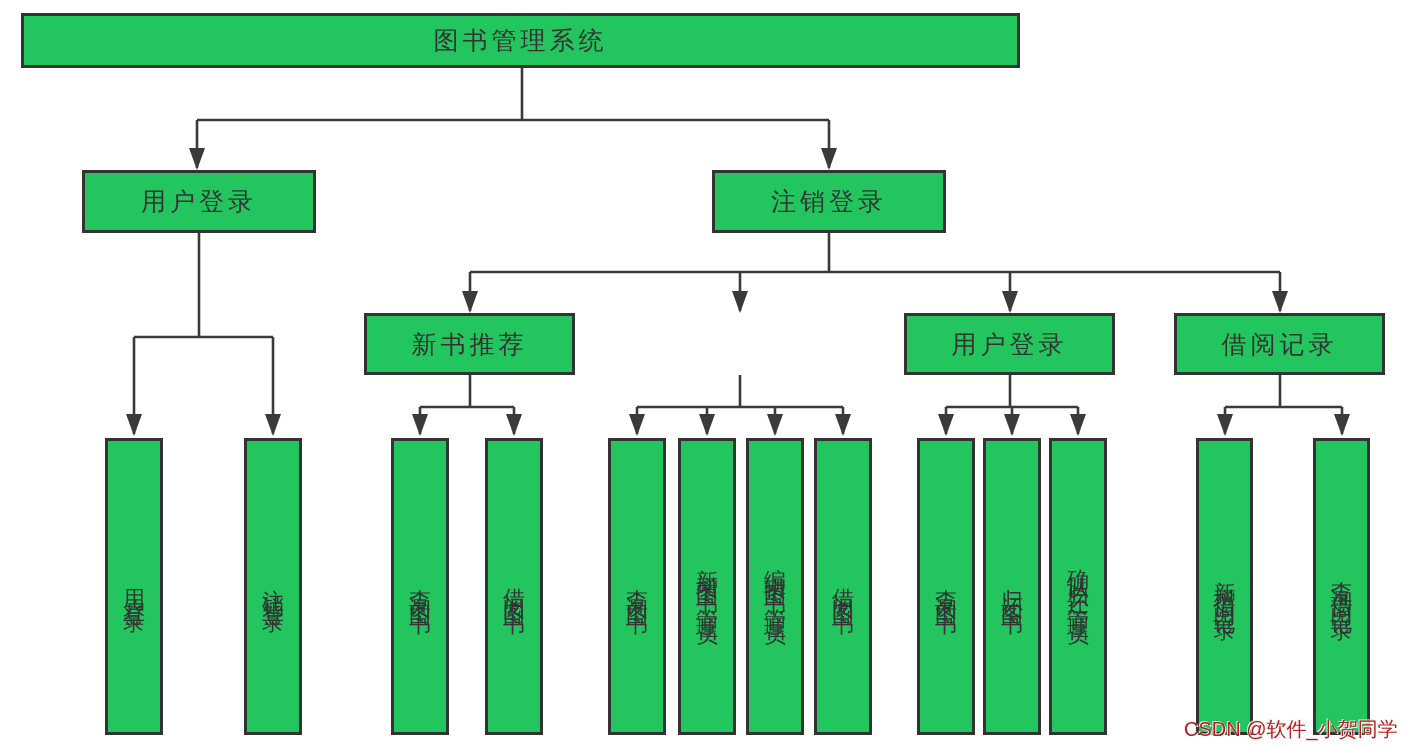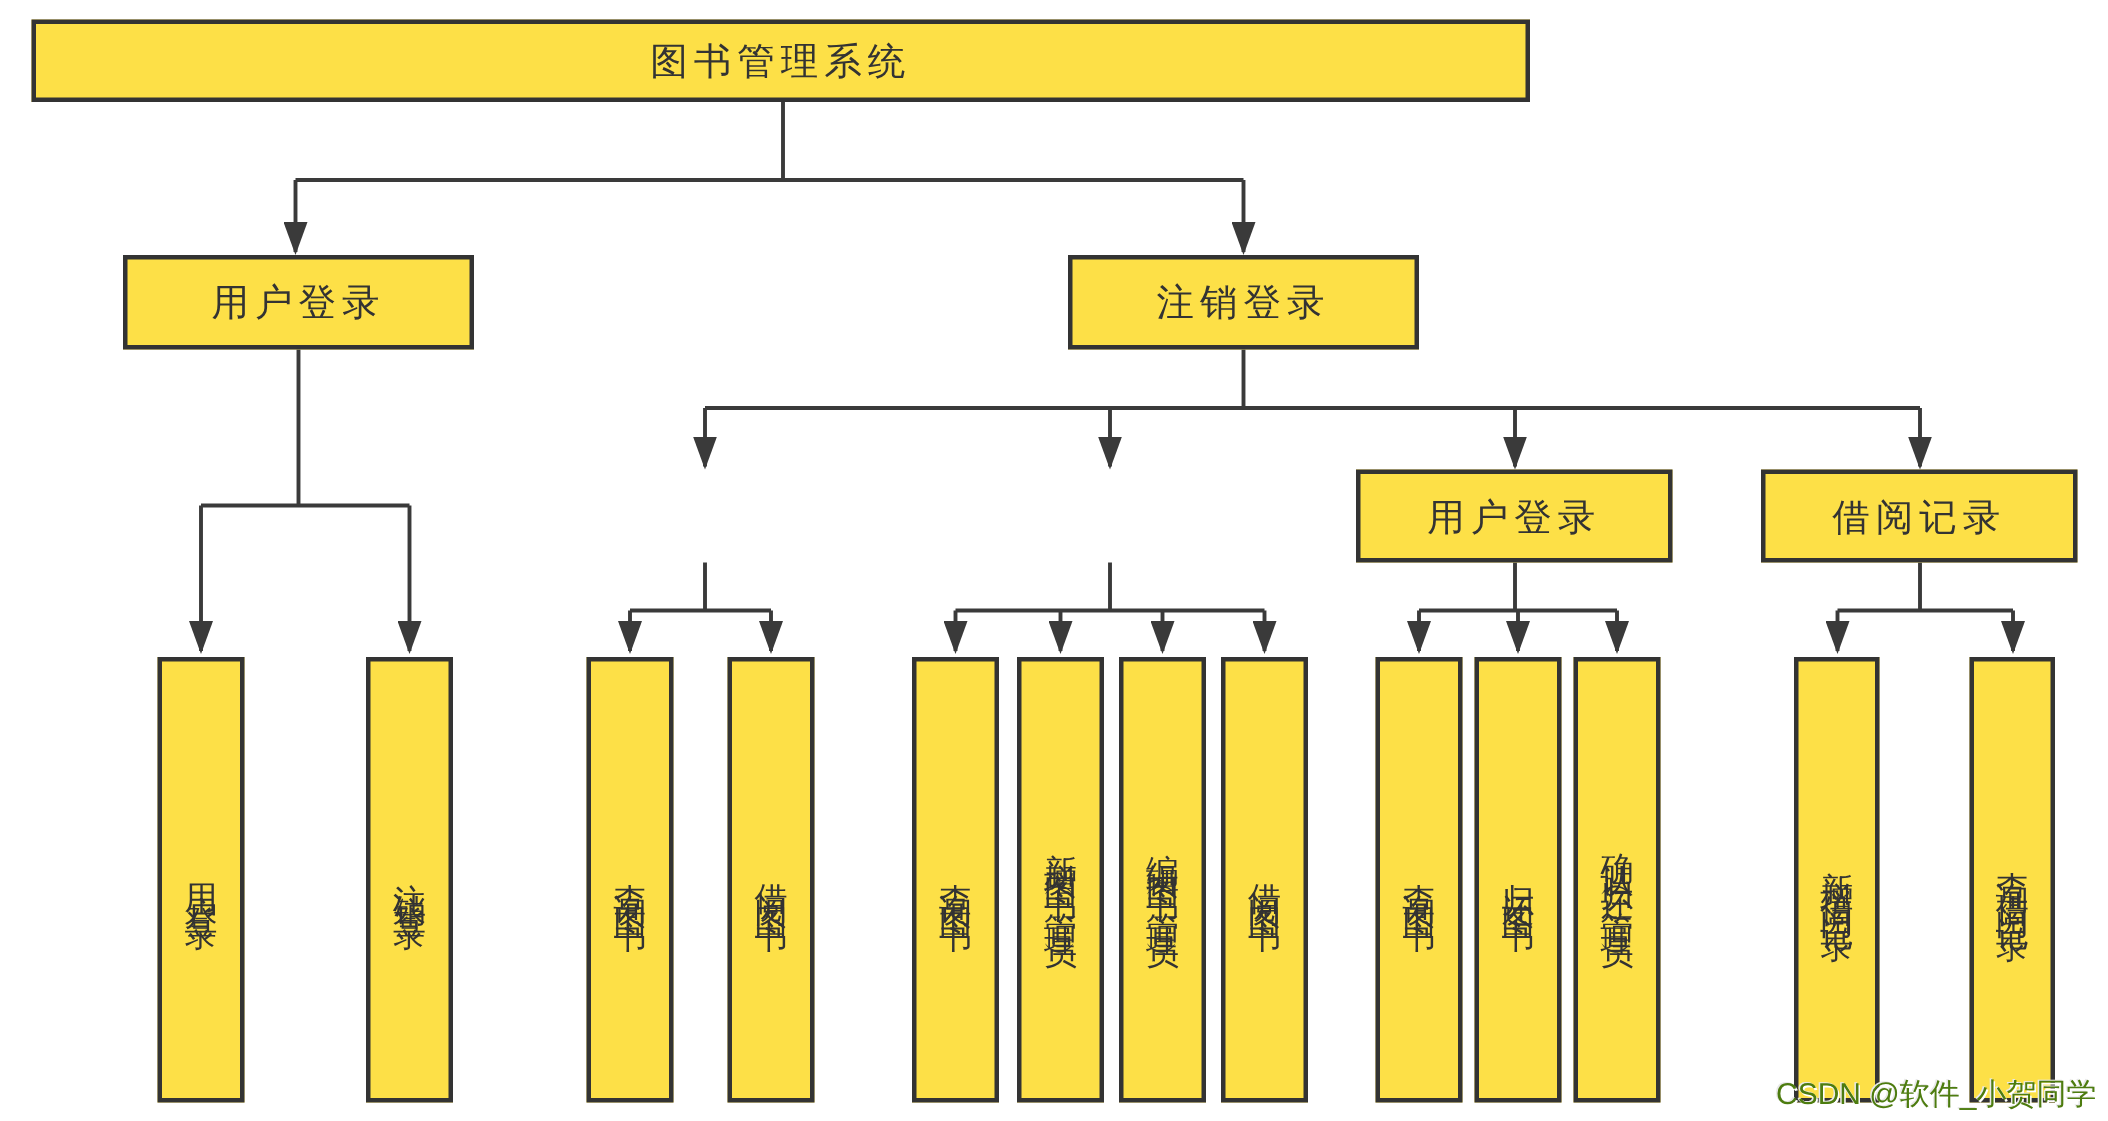--- a/index.html
+++ b/index.html
@@ -13,21 +13,21 @@
   }
   .wires {
     position: absolute;
     left: 0; top: 0;
     width: 1405px; height: 747px;
   }
   .node {
     position: absolute;
     box-sizing: border-box;
     border: 3px solid #333333;
-    background: #fde047;
+    background: #22c55e;
     display: flex;
     align-items: center;
     justify-content: center;
     color: #333333;
   }
   .node.h span {
     font-size: 25px;
     letter-spacing: 4px;
     white-space: nowrap;
   }
@@ -36,21 +36,21 @@
     text-orientation: mixed;
     font-size: 22px;
     letter-spacing: 8px;
     line-height: 1;
   }
   .watermark {
     position: absolute;
     left: 1184px;
     top: 716px;
     font-size: 20px;
-    color: #4d7c0f;
+    color: #b91c1c;
     text-shadow: 1px 1px 0 #ffffff, -1px -1px 0 #e8e8e8;
     white-space: nowrap;
   }
 </style>
 </head>
 <body>
 
 <div class="stage">
 
   <svg class="wires" viewBox="0 0 1405 747" xmlns="http://www.w3.org/2000/svg">
@@ -107,20 +107,23 @@
     <span>图书管理系统</span>
   </div>
 
   <div class="node h" style="left:82px;top:170px;width:234px;height:63px">
     <span>用户登录</span>
   </div>
   <div class="node h" style="left:712px;top:170px;width:234px;height:63px">
     <span>注销登录</span>
   </div>
 
+  <div class="node h" style="left:364px;top:313px;width:211px;height:62px">
+    <span>新书推荐</span>
+  </div>
   <div class="node h" style="left:904px;top:313px;width:211px;height:62px">
     <span>用户登录</span>
   </div>
   <div class="node h" style="left:1174px;top:313px;width:211px;height:62px">
     <span>借阅记录</span>
   </div>
 
   <div class="node v" style="left:105px;top:438px;width:58px;height:297px">
     <span>用户登录</span>
   </div>

